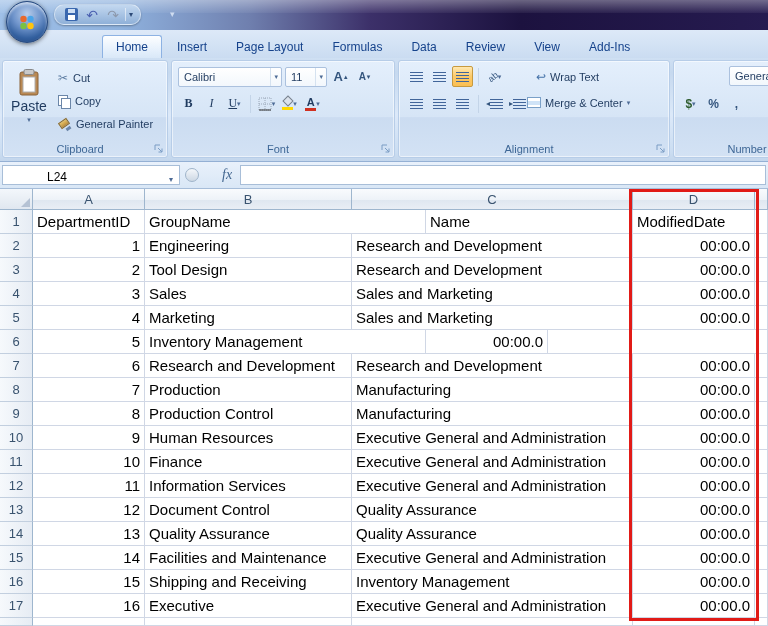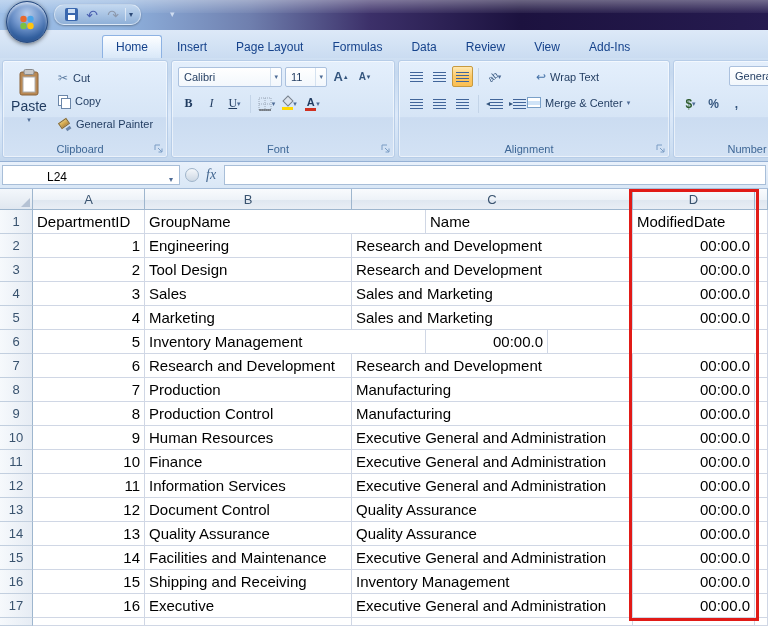--- a/index.html
+++ b/index.html
@@ -110,21 +110,21 @@
 
   
   .formulabar { height:27px; background: linear-gradient(#e9f1fb, #d9e7f6); border-bottom:1px solid #a6bdd9;
     display:flex; align-items:center; padding:3px 2px; }
   .namebox { width:178px; height:20px; background:#fff; border:1px solid #a8bed8;
     display:flex; align-items:flex-end; font-size:12px; color:#000; }
   .nb-text { padding-left:44px; flex:1; }
   .nb-arrow { width:16px; font-size:8px; color:#4d6b96; text-align:center; }
   .fx-circle { width:14px; height:14px; border-radius:50%; background: linear-gradient(#f4f7fa, #cdd8e4);
     border:1px solid #9fb4ca; margin:0 5px; }
-  .fx-label { font-family:"Liberation Serif", serif; font-style:italic; font-size:14px; color:#41658f; margin:0 8px 0 2px; }
+  .fx-label { font-family:"Liberation Serif", serif; font-style:italic; font-size:14px; color:#41658f; margin:0 8px 0 18px; }
   .formula-field { flex:1; height:20px; background:#fff; border:1px solid #a8bed8; }
 
   
   .sheet { position:relative; height:437px; background:#fff; }
   .colheaders { display:flex; height:21px; }
   .corner { width:33px; position:relative; background: linear-gradient(#f3f7fb, #e0e7f0);
     border-right:1px solid #9eb6ce; border-bottom:1px solid #9eb6ce; }
   .corner-tri { position:absolute; right:2px; bottom:2px; width:0; height:0;
     border-left:9px solid transparent; border-bottom:9px solid #b5c2d4; }
   .colheader { background: linear-gradient(#f9fbfd, #edf2f8 55%, #dfe7f0 56%, #e9eef5);

